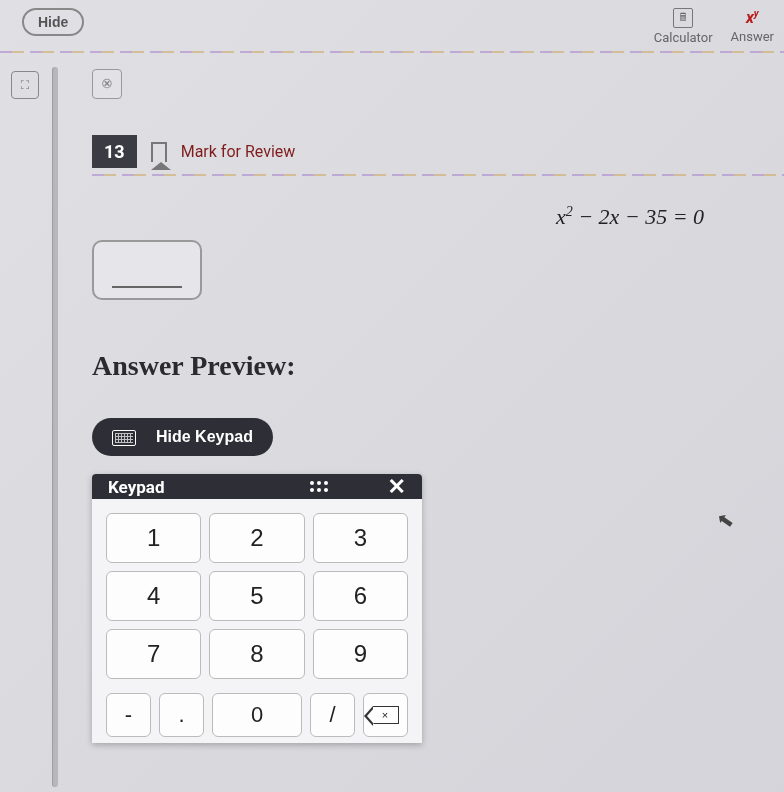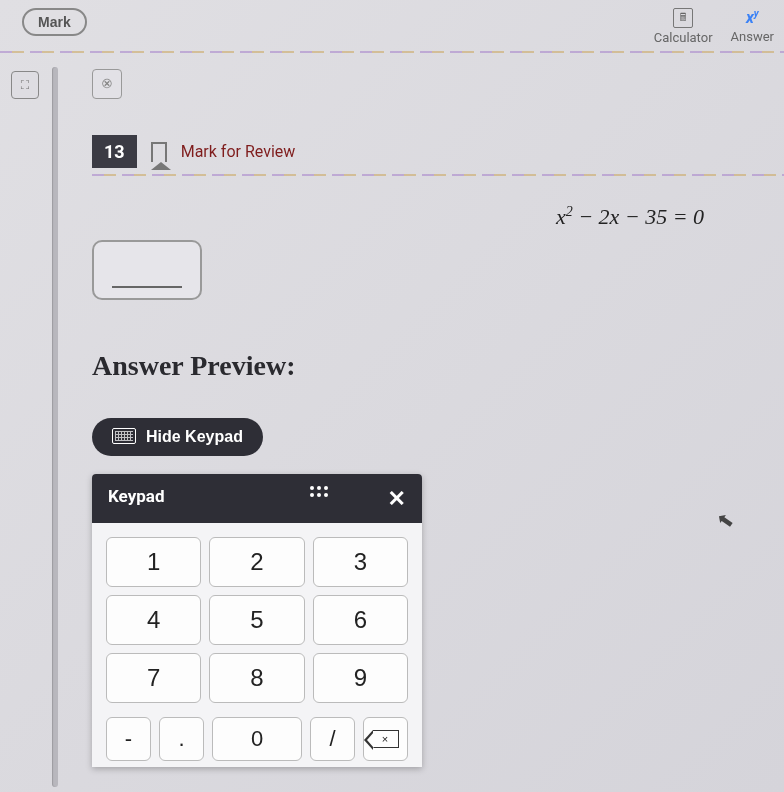--- a/index.html
+++ b/index.html
@@ -166,22 +166,22 @@
     }
     .hide-keypad-btn {
       background: #2e2e36;
       color: #fff;
       border: none;
       border-radius: 22px;
       padding: 10px 20px;
       font-size: 16px;
       font-weight: 600;
       display: inline-flex;
-      align-items: flex-start;
-      gap: 10px;
+      align-items: flex-end;
+      gap: 20px;
       cursor: pointer;
       margin-bottom: 18px;
     }
     .kbd-mini {
       width: 24px; height: 16px;
       border: 1.5px solid #fff;
       border-radius: 2px;
       position: relative;
     }
     .kbd-mini::before{
@@ -195,21 +195,22 @@
       width: 330px;
       background: #f4f4f6;
       border-radius: 4px 4px 0 0;
       box-shadow: 0 2px 6px rgba(0,0,0,0.25);
       overflow: hidden;
     }
     .keypad-header {
       background: #2e2e36;
       color: #fff;
       display: flex;
-      padding: 12px 16px;
+      align-items: center;
+      padding: 0 16px;
       font-weight: 700;
       font-size: 17px;
     }
     .keypad-header .spacer { flex: 1; }
     .drag-dots {
       display: grid;
       grid-template-columns: repeat(3, 4px);
       grid-template-rows: repeat(2, 4px);
       gap: 3px;
       margin-right: 60px;
@@ -272,28 +273,28 @@
       bottom: 260px;
       font-size: 20px;
       color: #444;
       transform: rotate(-10deg);
     }
   </style>
 </head>
 <body>
 
 <div class="topbar">
-  <button class="hide-btn">Mark</button>
+  <button class="hide-btn">Hide</button>
   <div class="top-tools">
     <div class="top-tool">
       <div class="tool-icon-box">🖩</div>
       <span>Calculator</span>
     </div>
     <div class="top-tool">
-      <div style="font-size:16px;font-weight:700;color:#3b82f6;font-style:italic;">x<sup style="font-size:10px">y</sup></div>
+      <div style="font-size:16px;font-weight:700;color:#b91c1c;font-style:italic;">x<sup style="font-size:10px">y</sup></div>
       <span>Answer</span>
     </div>
   </div>
 </div>
 
 <div class="dashed-sep"></div>
 
 <div class="main-row">
   <div class="left-rail">
     <div class="rail-icon">⛶</div>

